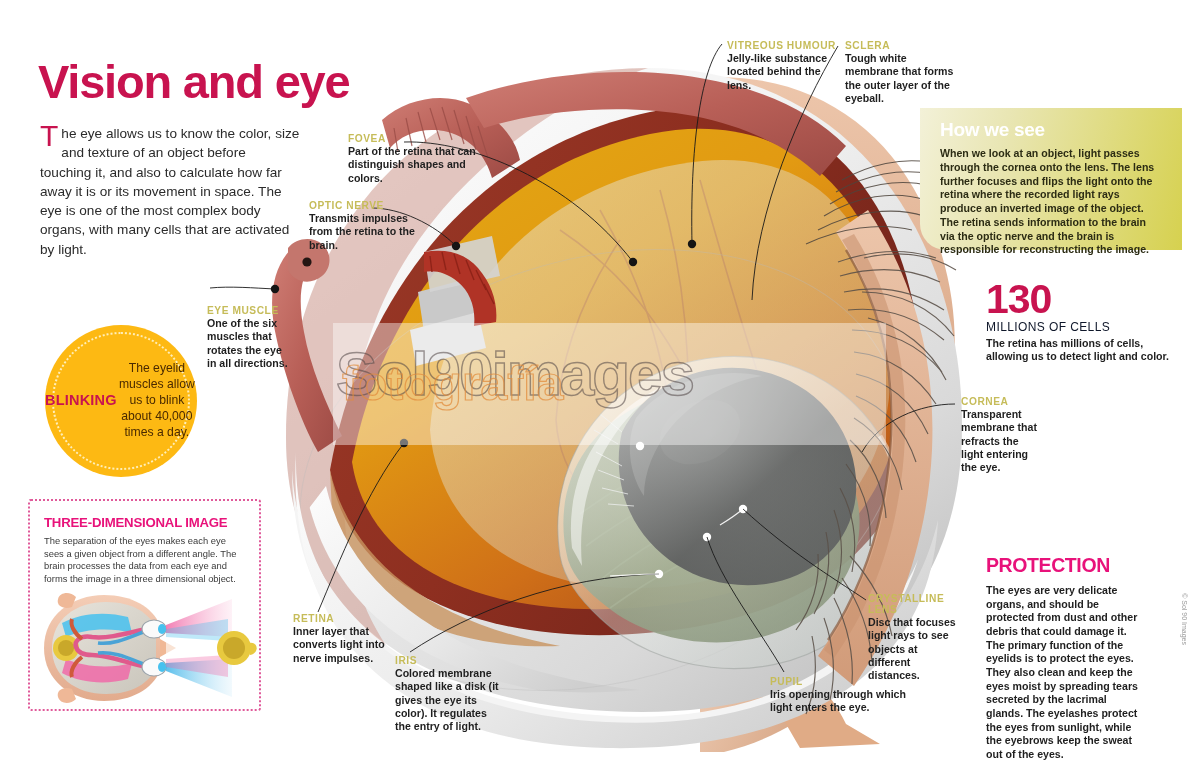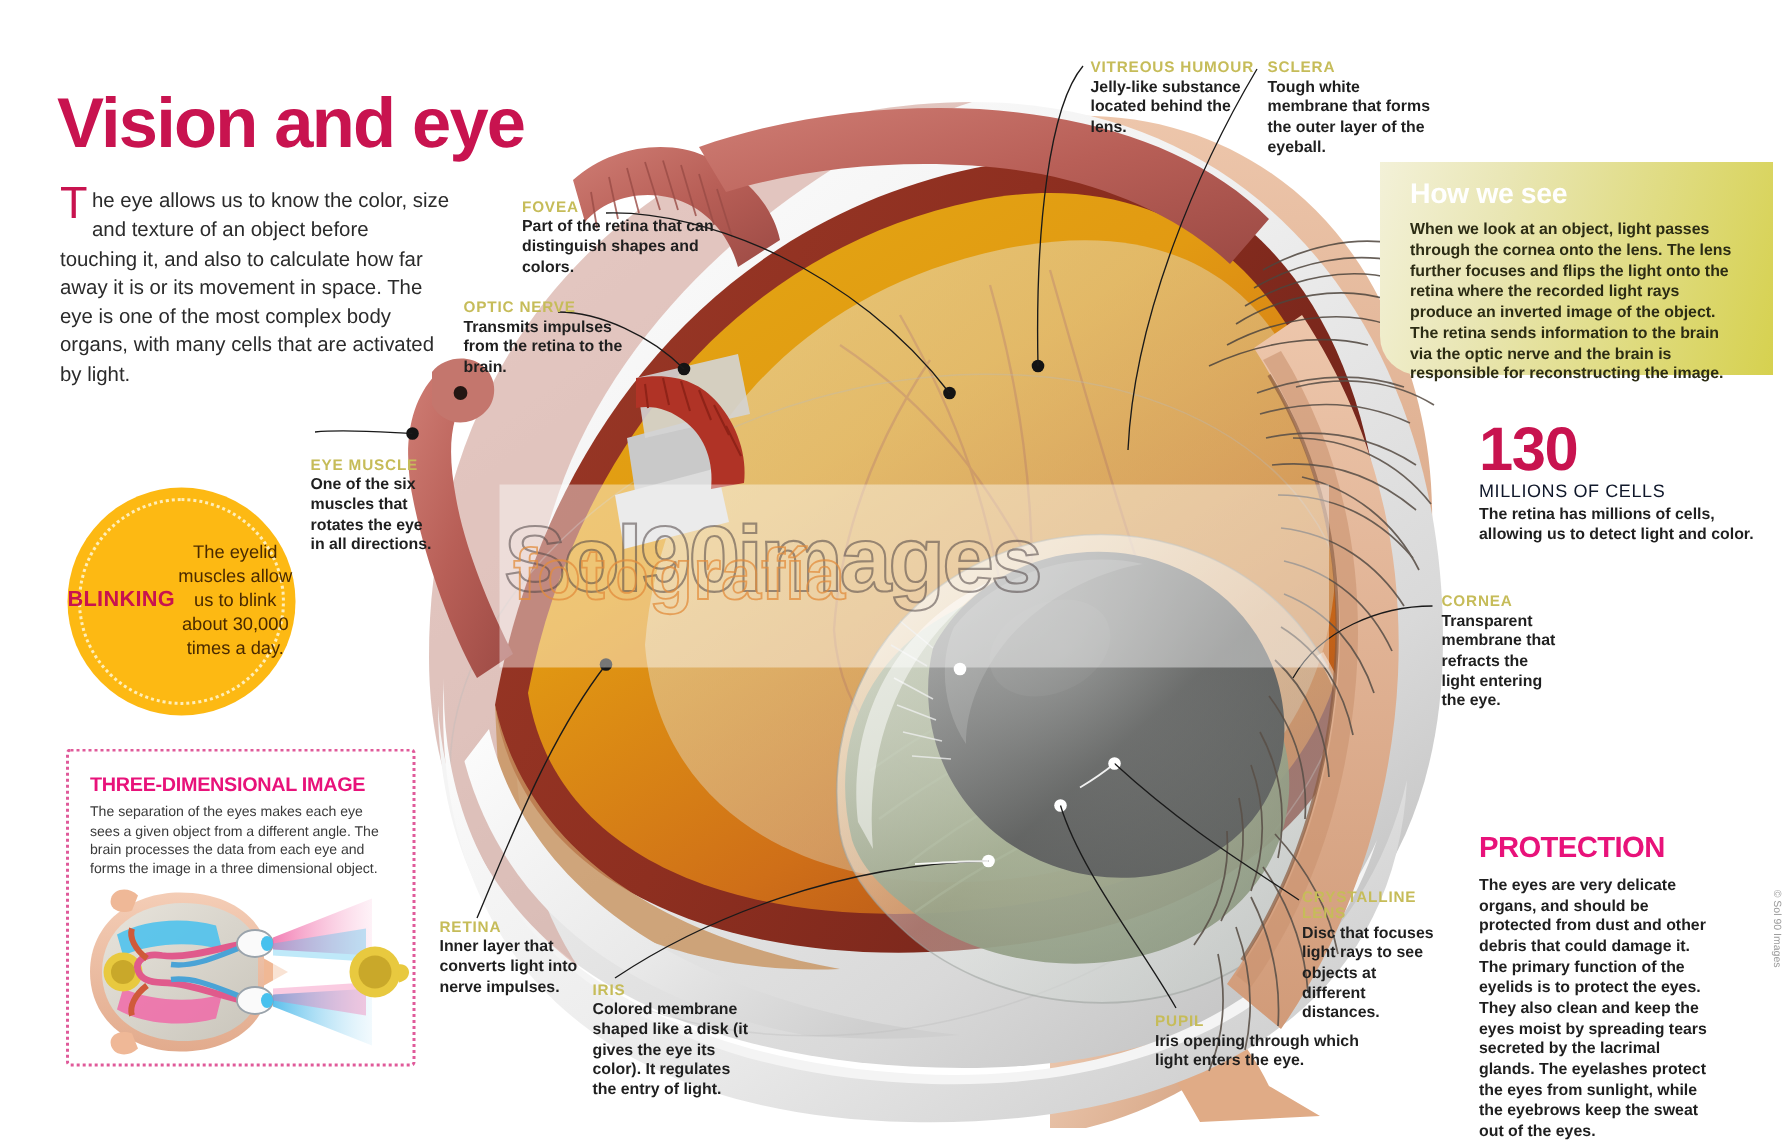--- a/index.html
+++ b/index.html
@@ -96,21 +96,21 @@
     font-size: 14.5px; font-weight: bold; color: #c8134f; letter-spacing: .2px;
     margin-bottom: 3px; position: relative; z-index: 1;
   }
   .blink .bp {
     font-size: 12.2px; line-height: 1.3; color: #4a2a00; width: 124px;
     position: relative; z-index: 1;
   }
 
   
   .tdbox {
-    position: absolute; left: 44px; top: 499px; width: 233px; height: 212px;
+    position: absolute; left: 28px; top: 499px; width: 233px; height: 212px;
     border: 2px dotted #e05a9a; border-radius: 3px;
   }
   .tdbox h3 {
     font-size: 13.2px; font-weight: bold; color: #e8127a;
     margin: 14px 0 5px 14px; letter-spacing: -.2px;
   }
   .tdbox p {
     font-size: 9.4px; line-height: 1.33; color: #3a3a3a; margin: 0 14px 0 14px;
   }
   .tdart { position: absolute; left: 6px; top: 88px; width: 221px; height: 118px; }
@@ -497,21 +497,21 @@
     <div class="desc">The retina has millions of cells, allowing us to detect light and color.</div>
   </div>
 
   <div class="protection">
     <h2>PROTECTION</h2>
     <p>The eyes are very delicate organs, and should be protected from dust and other debris that could damage it. The primary function of the eyelids is to protect the eyes. They also clean and keep the eyes moist by spreading tears secreted by the lacrimal glands. The eyelashes protect the eyes from sunlight, while the eyebrows keep the sweat out of the eyes.</p>
   </div>
 
   <div class="blink">
     <div class="bt">BLINKING</div>
-    <div class="bp">The eyelid muscles allow us to blink about 30,000 times a day.</div>
+    <div class="bp">The eyelid muscles allow us to blink about 40,000 times a day.</div>
   </div>
 
   <div class="tdbox">
     <h3>THREE-DIMENSIONAL IMAGE</h3>
     <p>The separation of the eyes makes each eye sees a given object from a different angle. The brain processes the data from each eye and forms the image in a three dimensional object.</p>
 
     <svg class="tdart" viewBox="0 0 221 118">
       <defs>
         <linearGradient id="gBrain" x1="0" y1="0" x2="1" y2="1">
           <stop offset="0" stop-color="#e8e4dc"></stop>

